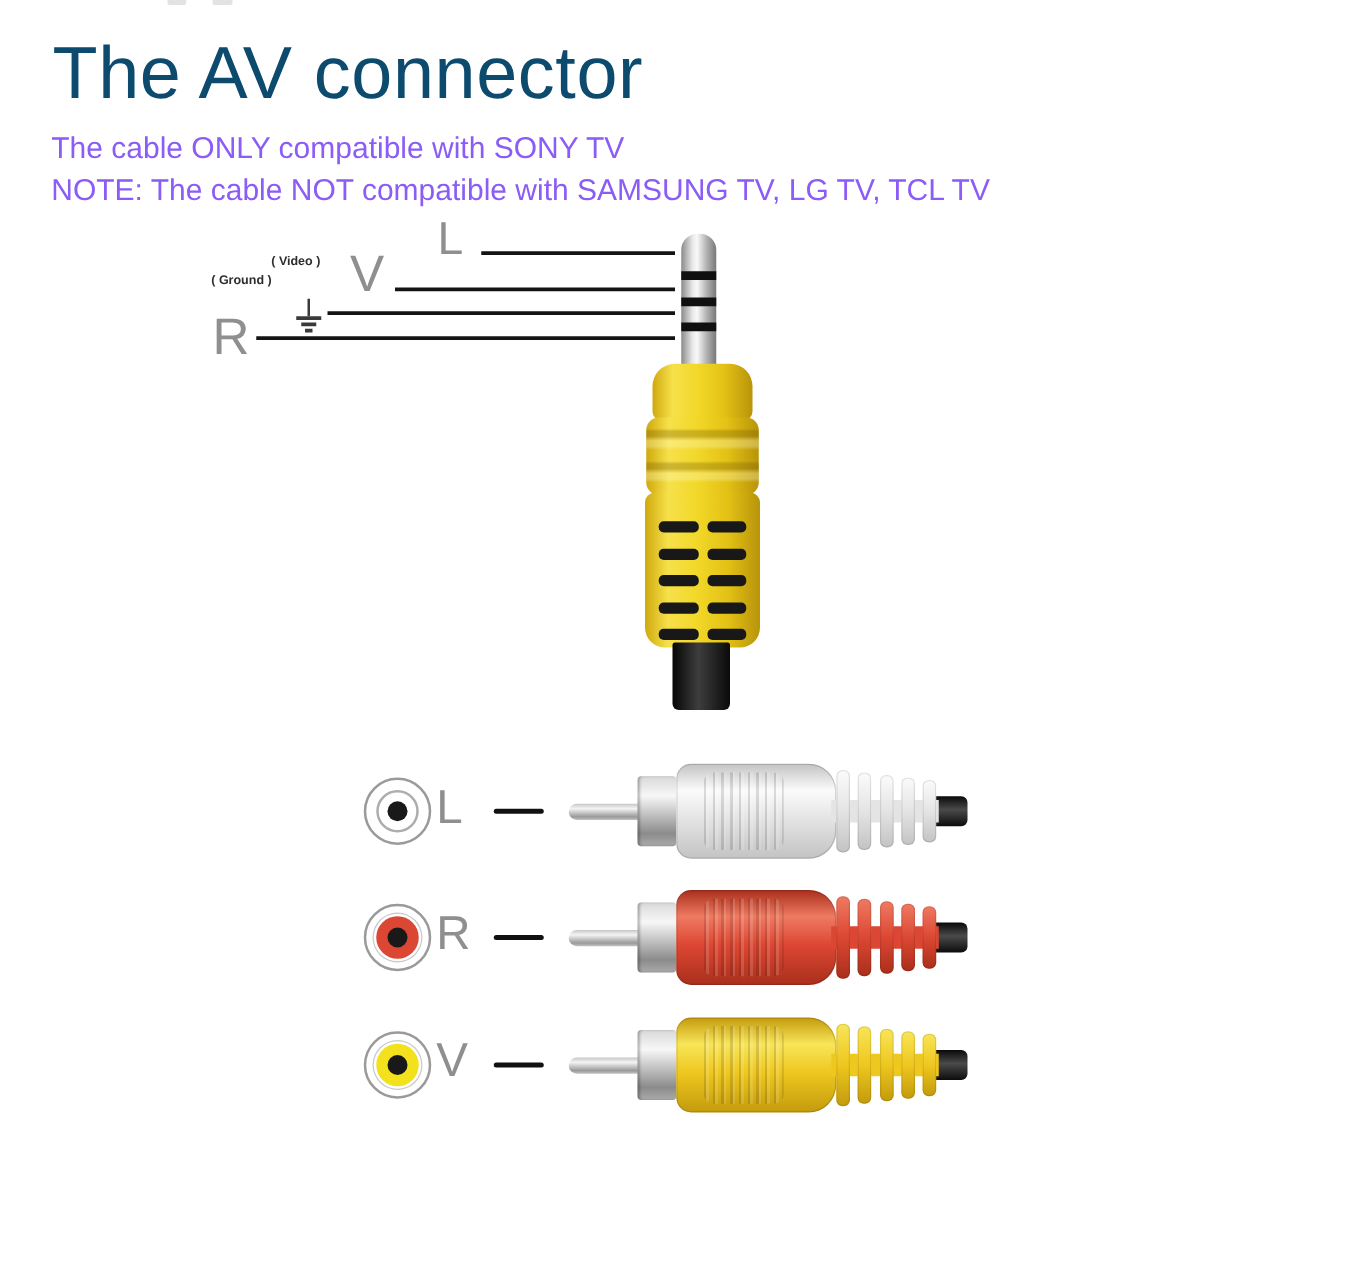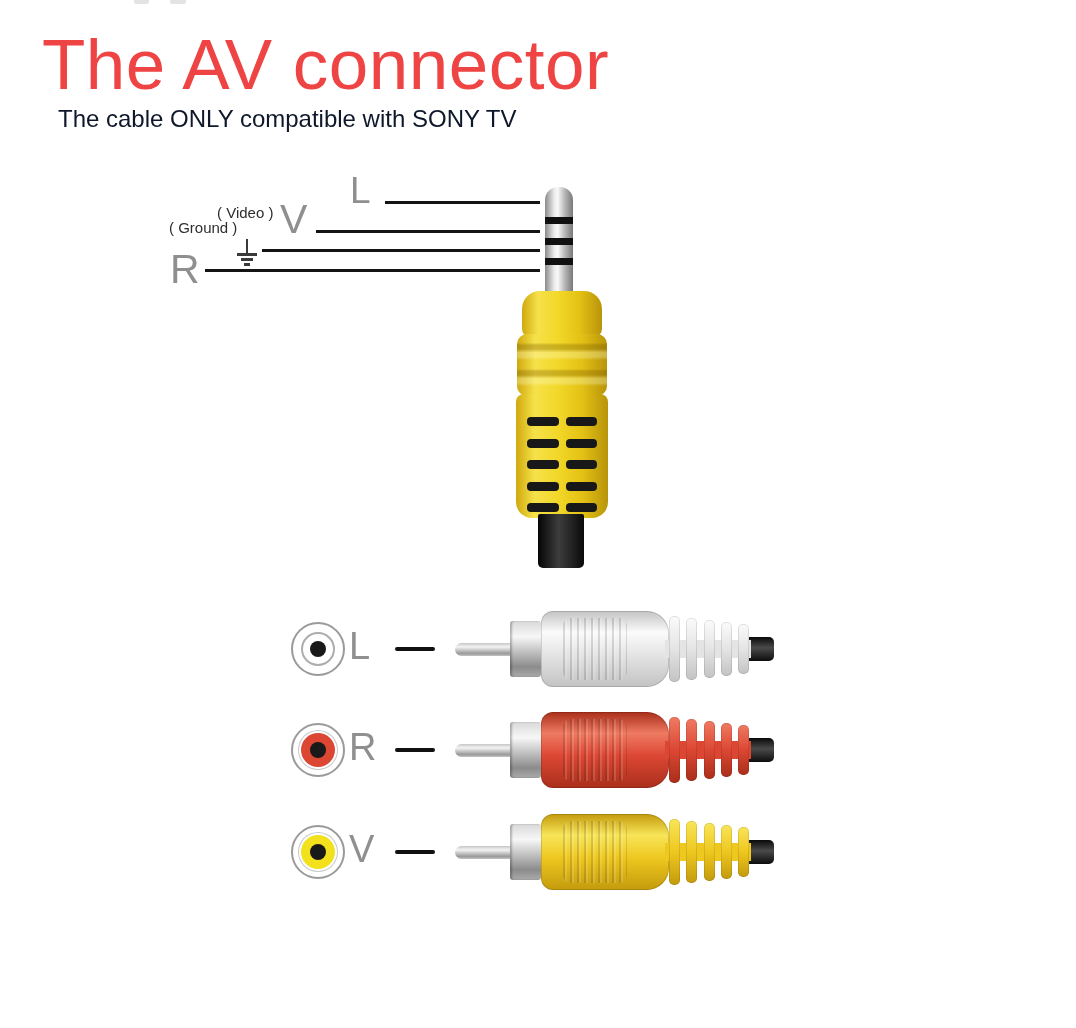--- a/index.html
+++ b/index.html
@@ -1,30 +1,30 @@
 <!DOCTYPE html>
 <html style="--line: #141414; --label-gray: #8f8f8f; --annotation: #2e2e2e; --jack-yellow: #eed020; --rca-red: #dc4733; --rca-yellow: #eec71f; --cable-black: #1b1b1b;"><head>
 <meta charset="utf-8">
 <style>
   html,body{margin:0;padding:0;background:#fff;}
   .canvas{position:relative;width:1076px;height:1028px;background:#fff;overflow:hidden;
           font-family:"Liberation Sans","DejaVu Sans",sans-serif;}
   .abs{position:absolute;}
 
   
-  .title{left:42px;top:24px;font-size:71px;color:#ef4444;letter-spacing:0.5px;white-space:nowrap;}
-  .sub{left:58px;top:102px;font-size:24px;color:#0f172a;line-height:34px;white-space:nowrap;}
+  .title{left:42px;top:24px;font-size:59px;color:#0c4a6e;letter-spacing:0.5px;white-space:nowrap;}
+  .sub{left:41px;top:102px;font-size:24px;color:#8b5cf6;line-height:34px;white-space:nowrap;}
   .crop-artifact{top:0;height:4px;background:#e3e3e3;border-radius:0 0 2px 2px;}
 
   
   .pin-letter{color:var(--label-gray,#8f8f8f);white-space:nowrap;}
   .lbl-L{left:350px;top:170px;font-size:37px;}
   .lbl-V{left:280px;top:196px;font-size:41px;}
   .lbl-R{left:170px;top:246px;font-size:41px;}
-  .anno{font-size:15px;font-weight:normal;color:var(--annotation,#2e2e2e);white-space:nowrap;}
+  .anno{font-size:10px;font-weight:bold;color:var(--annotation,#2e2e2e);white-space:nowrap;}
   .anno-video{left:217px;top:204px;}
   .anno-ground{left:169px;top:219px;}
   .sig-line{height:3px;background:var(--line,#141414);}
   .line-l{left:385px;top:201px;width:155px;}
   .line-v{left:316px;top:230px;width:224px;}
   .line-g{left:262px;top:249px;width:278px;}
   .line-r{left:205px;top:269px;width:335px;}
   .gnd{left:236px;top:239px;width:22px;height:27px;}
   .gnd i{position:absolute;background:#3a3a3a;}
   .gnd .stem{left:10px;top:0;width:2px;height:14px;}
@@ -90,20 +90,21 @@
 <body>
 
 <div class="canvas">
 
   <div class="abs crop-artifact" style="left:134px;width:15px;"></div>
   <div class="abs crop-artifact" style="left:170px;width:16px;"></div>
 
   <div class="abs title">The AV connector</div>
   <div class="abs sub">
     <div>The cable ONLY compatible with SONY TV</div>
+    <div>NOTE: The cable NOT compatible with SAMSUNG TV, LG TV, TCL TV</div>
   </div>
 
   <div class="abs pin-letter lbl-L">L</div>
   <div class="abs sig-line line-l"></div>
 
   <div class="abs anno anno-video">( Video )</div>
   <div class="abs pin-letter lbl-V">V</div>
   <div class="abs sig-line line-v"></div>
 
   <div class="abs anno anno-ground">( Ground )</div>

